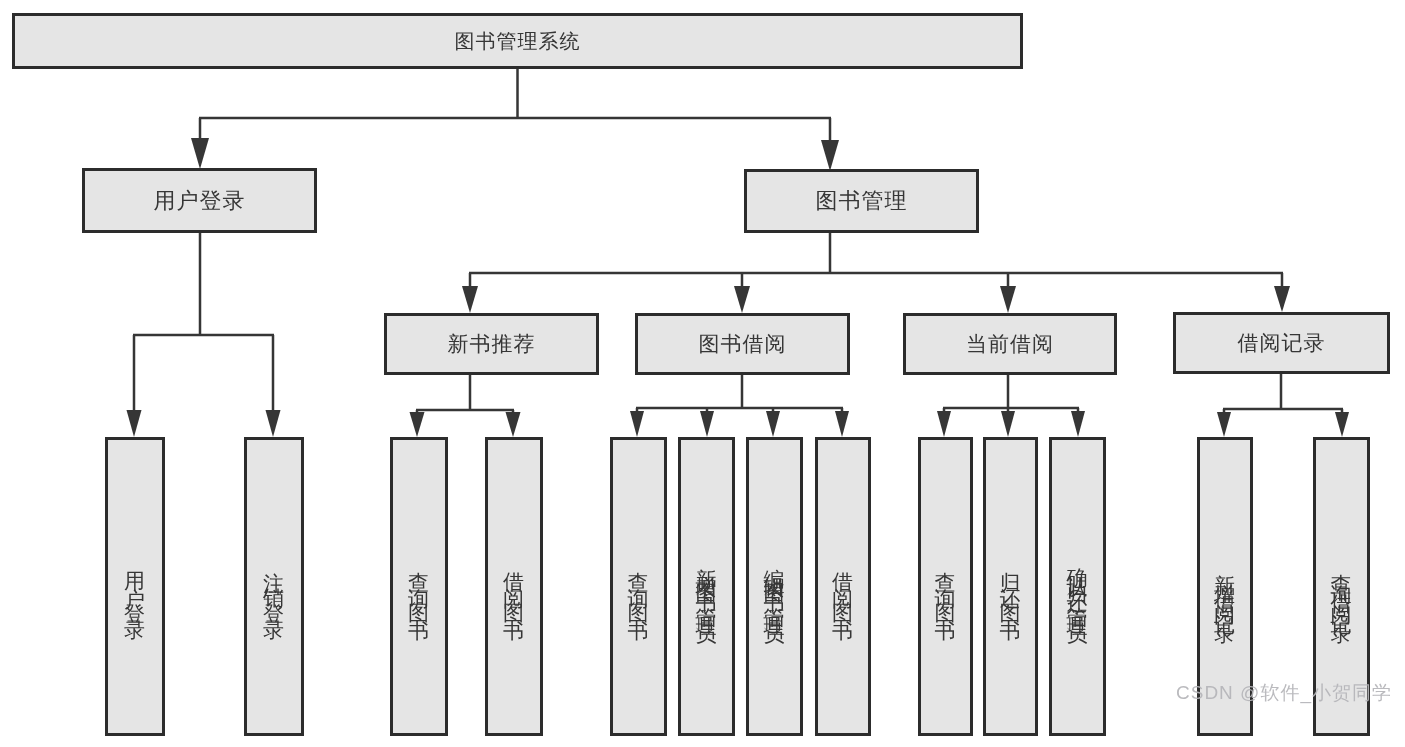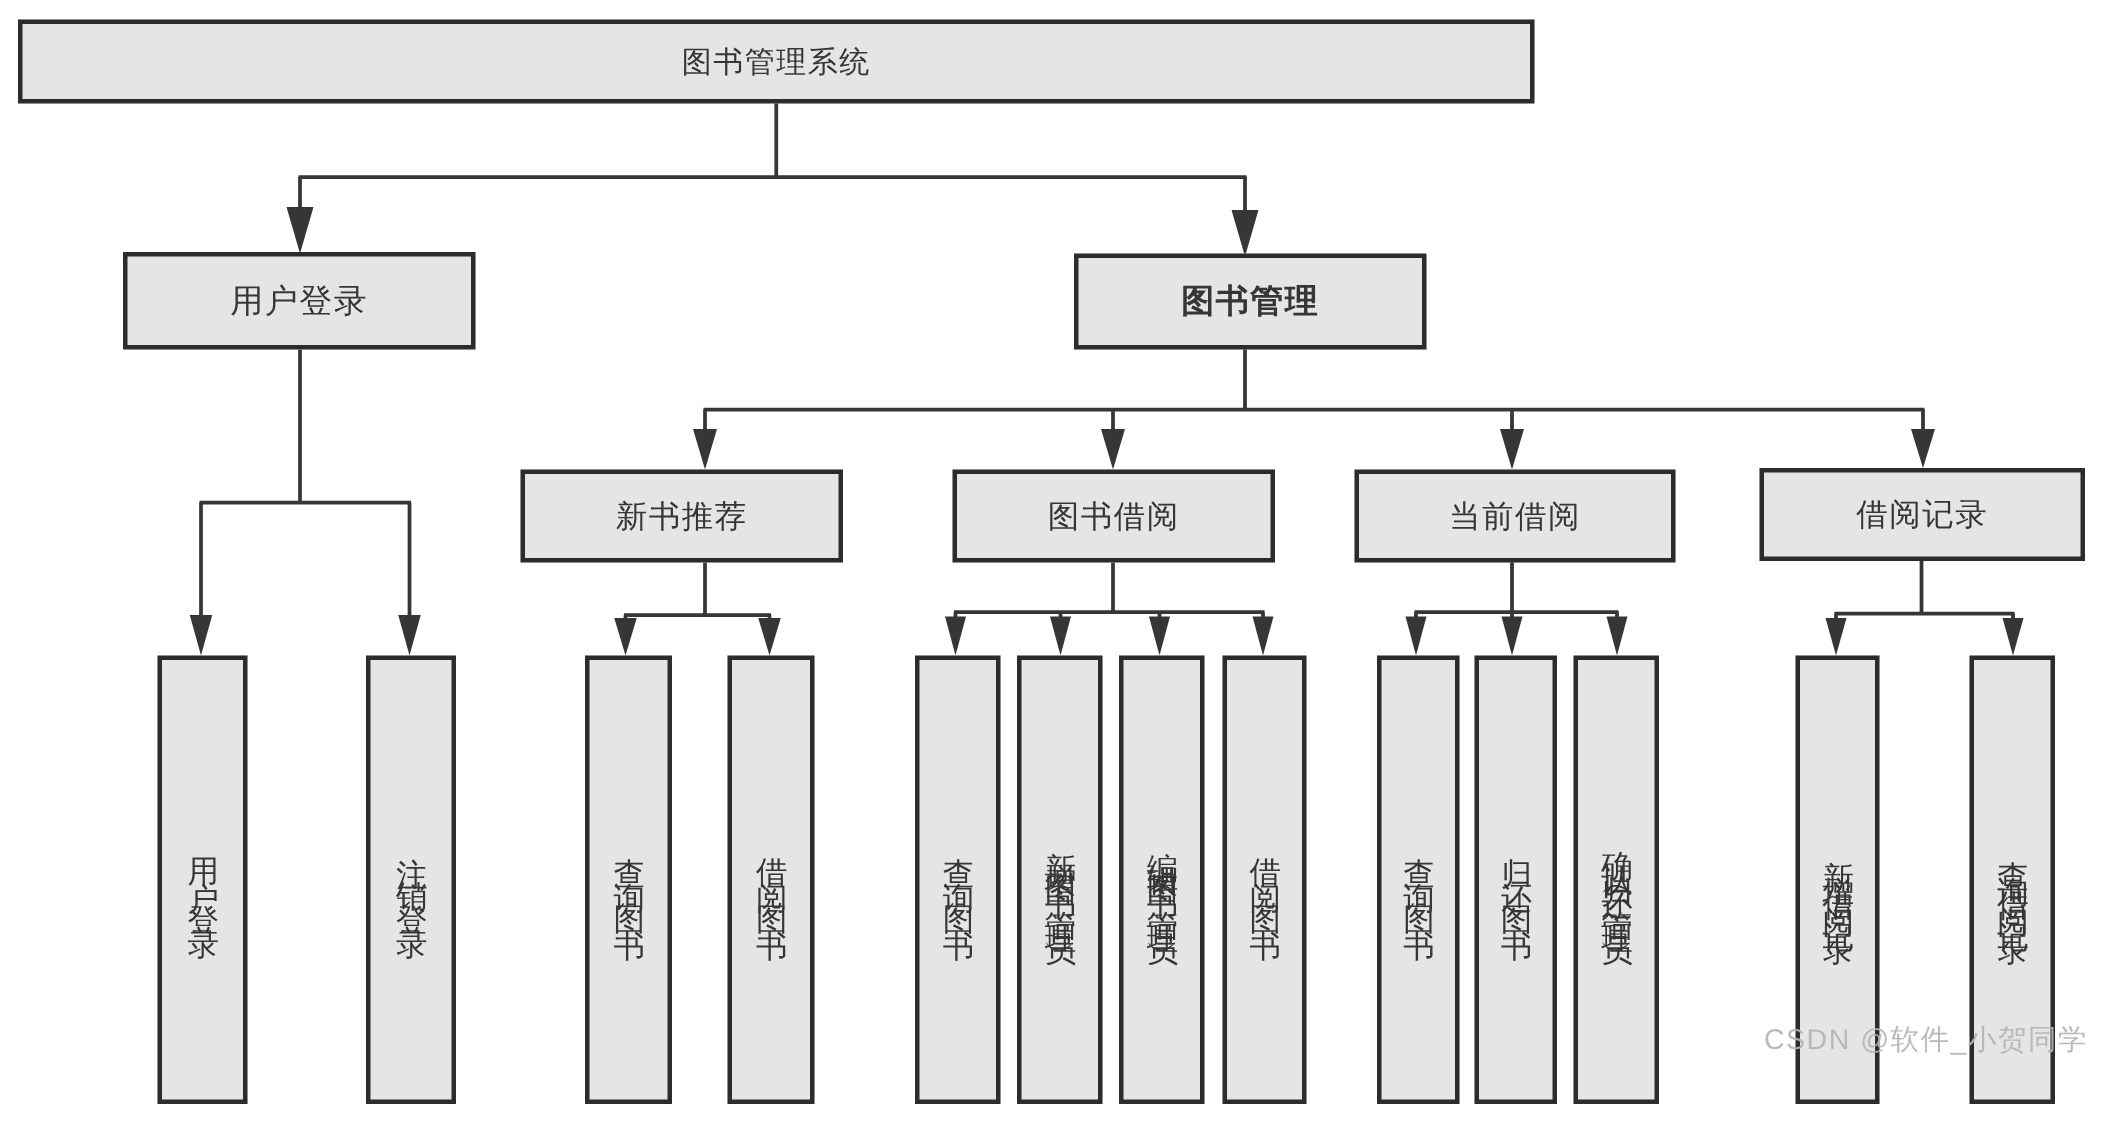--- a/index.html
+++ b/index.html
@@ -80,23 +80,23 @@
       <polygon points="1071,411 1085,411 1078,437"></polygon>
 
       <polygon points="1217,412 1231,412 1224,437"></polygon>
       <polygon points="1335,412 1349,412 1342,437"></polygon>
     </g>
   </svg>
 
   <div class="node h-node root" style="left:12px;top:13px;width:1011px;height:56px;">图书管理系统</div>
 
   <div class="node h-node lvl2" style="left:82px;top:168px;width:235px;height:65px;">用户登录</div>
-  <div class="node h-node lvl2" style="left:716px;top:169px;width:235px;height:64px;font-weight:bold;">图书管理</div>
+  <div class="node h-node lvl2" style="left:744px;top:169px;width:235px;height:64px;">图书管理</div>
 
-  <div class="node h-node lvl3" style="left:347px;top:313px;width:215px;height:62px;">新书推荐</div>
+  <div class="node h-node lvl3" style="left:384px;top:313px;width:215px;height:62px;">新书推荐</div>
   <div class="node h-node lvl3" style="left:635px;top:313px;width:215px;height:62px;">图书借阅</div>
   <div class="node h-node lvl3" style="left:903px;top:313px;width:214px;height:62px;">当前借阅</div>
   <div class="node h-node lvl3" style="left:1173px;top:312px;width:217px;height:62px;">借阅记录</div>
 
   <div class="node vbox sp16" style="left:105px;width:60px;">
     <span>用户登录</span>
     </div>
   <div class="node vbox sp16" style="left:244px;width:60px;">
     <span>注销登录</span>
     </div>

